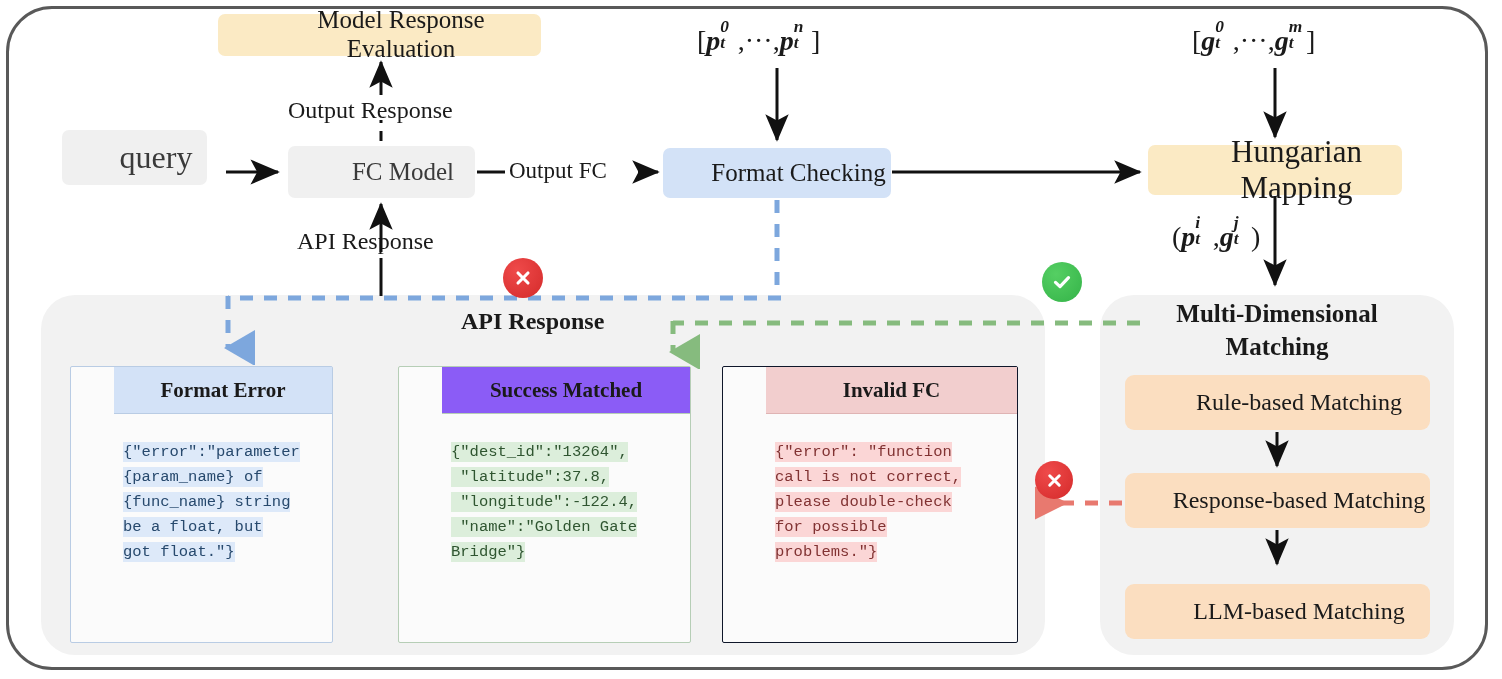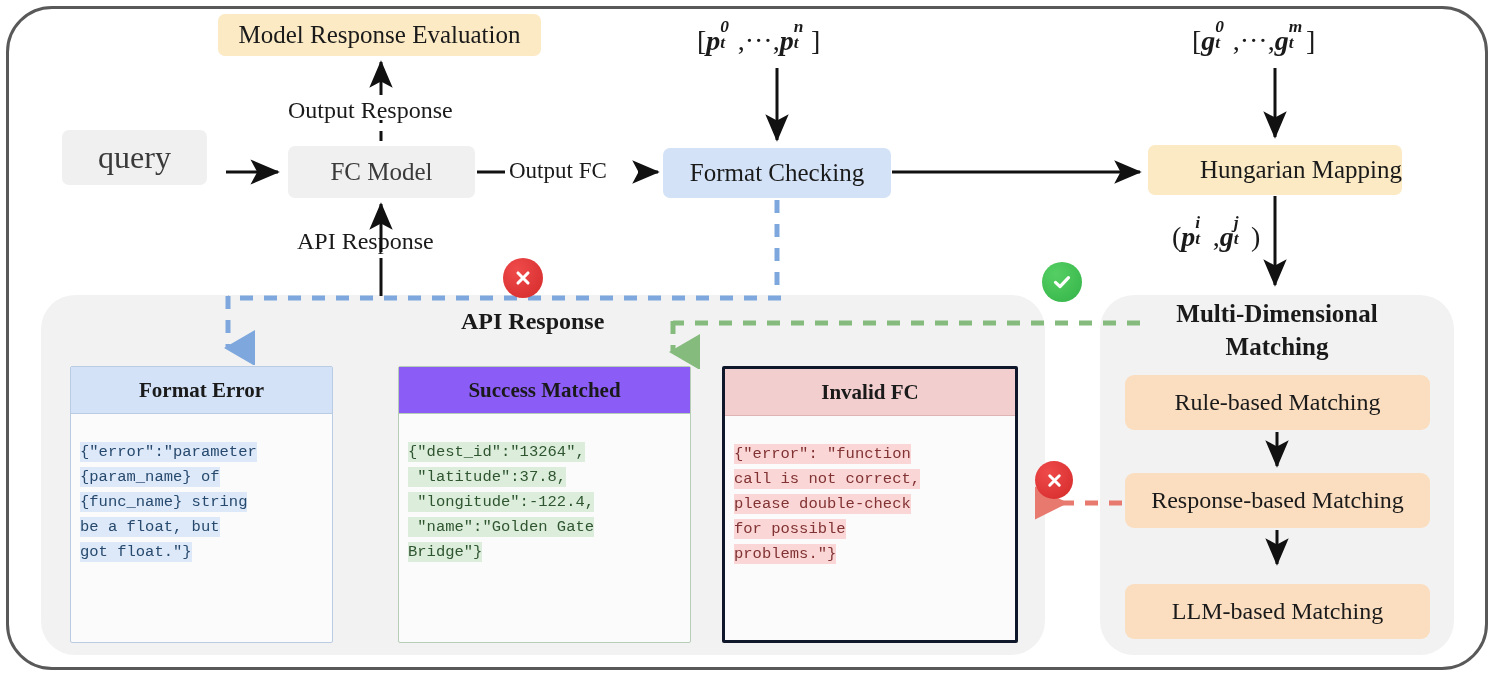--- a/index.html
+++ b/index.html
@@ -5,21 +5,21 @@
   html,body{margin:0;padding:0;background:#ffffff;}
   body{width:1502px;height:679px;position:relative;overflow:hidden;
        font-family:"Liberation Serif","DejaVu Serif",serif;color:#1a1a1a;}
   .stage{position:absolute;left:0;top:0;width:1502px;height:679px;}
 
   
   .outer-frame{position:absolute;left:6px;top:6px;width:1482px;height:664px;
     border:3px solid #595959;border-radius:46px;box-sizing:border-box;}
 
   
-  .abs{position:absolute;box-sizing:border-box;}
+  .abs{position:absolute;box-sizing:border-box;padding-left:43px;}
 
   
   .panel{background:#f2f2f2;border-radius:34px;}
 
   
   .chip{border-radius:7px;display:flex;align-items:center;justify-content:center;
         text-align:center;line-height:1.15;}
   .chip-gray{background:#f0f0f0;color:#3a3a3a;}
   .chip-blue{background:#d3e2f7;color:#1a1a1a;}
   .chip-yellow{background:#fbeac4;color:#1a1a1a;}
@@ -48,21 +48,21 @@
   .card-body span{padding:1px 0;}
 
   .card-blue{border:1px solid #b9cce4;}
   .card-blue .card-head{background:#d3e2f7;border-bottom:1px solid #b9cce4;}
   .card-blue .card-body span{background:#dde9f9;color:#27496d;}
 
   .card-green{border:1px solid #b6ceb6;}
   .card-green .card-head{background:#8b5cf6;border-bottom:1px solid #b6ceb6;}
   .card-green .card-body span{background:#dceedb;color:#2f5530;}
 
-  .card-red{border:3px solid #0f172a;}
+  .card-red{border:1px solid #0f172a;}
   .card-red .card-head{background:#f2cece;border-bottom:1px solid #dfb4b4;}
   .card-red .card-body span{background:#fbd6d6;color:#813232;}
 
   
   svg.overlay{position:absolute;left:0;top:0;width:1502px;height:679px;
               overflow:visible;pointer-events:none;}
 
   
   .badge{position:absolute;width:40px;height:40px;border-radius:50%;
          display:flex;align-items:center;justify-content:center;}
@@ -91,21 +91,21 @@
 
 
   <div class="abs chip chip-gray" style="left:288px;top:146px;width:187px;height:52px;font-size:25px;">
     <span>FC Model</span>
   </div>
 
   <div class="abs chip chip-blue" style="left:663px;top:148px;width:228px;height:50px;font-size:25px;">
     <span>Format Checking</span>
   </div>
 
-  <div class="abs chip chip-yellow" style="left:1148px;top:145px;width:254px;height:50px;font-size:25px;justify-content:flex-end;">
+  <div class="abs chip chip-yellow" style="left:1148px;top:145px;width:254px;height:50px;font-size:31px;justify-content:flex-end;">
     <span>Hungarian Mapping</span>
   </div>
 
   <div class="lbl" style="left:288px;top:97px;font-size:24px;">Output Response</div>
 
   <div class="lbl" style="left:297px;top:228px;font-size:24px;">API Response</div>
 
   <div class="lbl" style="left:509px;top:158px;font-size:23px;">Output FC</div>
 
   <div class="lbl" style="left:461px;top:308px;font-size:24px;font-weight:bold;">API Response</div>

